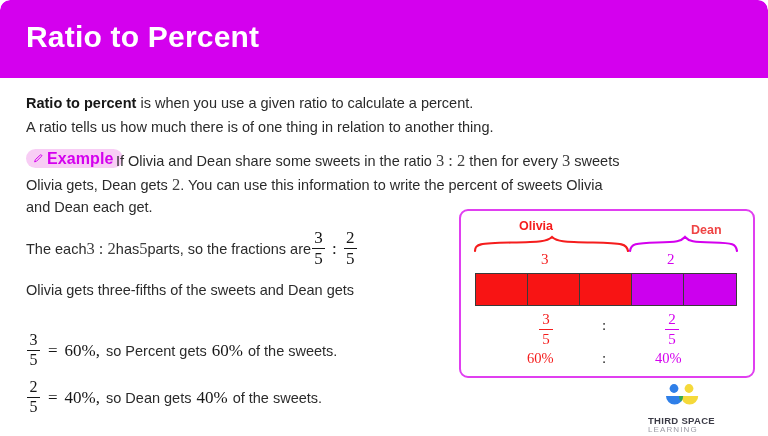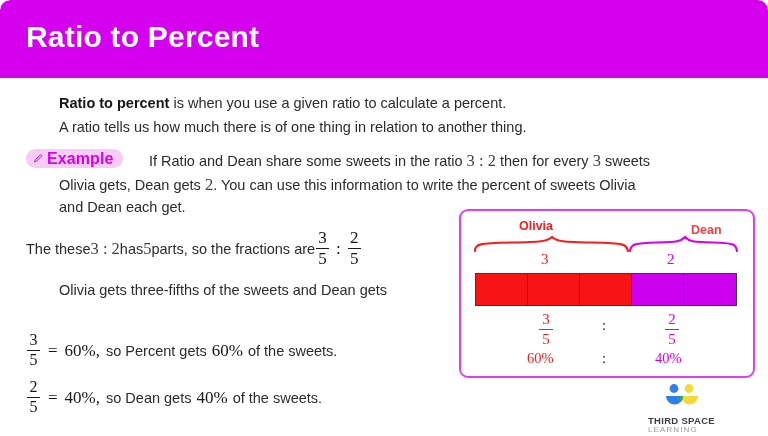--- a/index.html
+++ b/index.html
@@ -43,21 +43,20 @@
     white-space: nowrap;
   }
 
   
   .body-line {
     position: absolute;
     font-size: 14.5px;
     color: #2b2b2b;
     white-space: nowrap;
     line-height: 1.3;
-    margin-left: 33px;
   }
   .bold { font-weight: bold; color: #171717; }
 
   .mathnum {
     font-family: "Liberation Serif", serif;
     font-size: 16.5px;
     color: #404040;
   }
 
   
@@ -250,29 +249,29 @@
   <div class="body-line" style="left:26px; top:118px;">A ratio tells us how much there is of one thing in relation to another thing.</div>
 
   <div id="example-badge">
     <svg class="pencil" viewBox="0 0 16 16">
       <path d="M11.6 1.6a1.4 1.4 0 0 1 2 2L5.6 11.6 2.6 12.6l1-3z" fill="none" stroke="#d400ee" stroke-width="1.6" stroke-linejoin="round" stroke-linecap="round"></path>
     </svg>
     <span id="example-label">Example</span>
   </div>
 
   <div class="body-line" style="left:116px; top:150px;">
-    <span>If Ratio and Dean share some sweets in the ratio </span><span class="mathnum">3 : 2</span><span> then for every </span><span class="mathnum">3</span><span> sweets</span>
+    <span>If Olivia and Dean share some sweets in the ratio </span><span class="mathnum">3 : 2</span><span> then for every </span><span class="mathnum">3</span><span> sweets</span>
   </div>
   <div class="body-line" style="left:26px; top:174px;">
     <span>Olivia gets, Dean gets </span><span class="mathnum">2</span><span>. You can use this information to write the percent of sweets Olivia</span>
   </div>
   <div class="body-line" style="left:26px; top:198px;">and Dean each get.</div>
 
   <div class="eq-line" style="left:26px; top:230px;">
-    <span>The these </span>
+    <span>The each </span>
     <span class="mathnum">3 : 2</span>
     <span> has </span>
     <span class="mathnum">5</span>
     <span> parts, so the fractions are </span>
     <span class="frac big">
       <span class="num">3</span>
       <span class="bar"></span>
       <span class="den">5</span>
     </span>
     <span class="eq-sym" style="margin:0 6px;">:</span>

